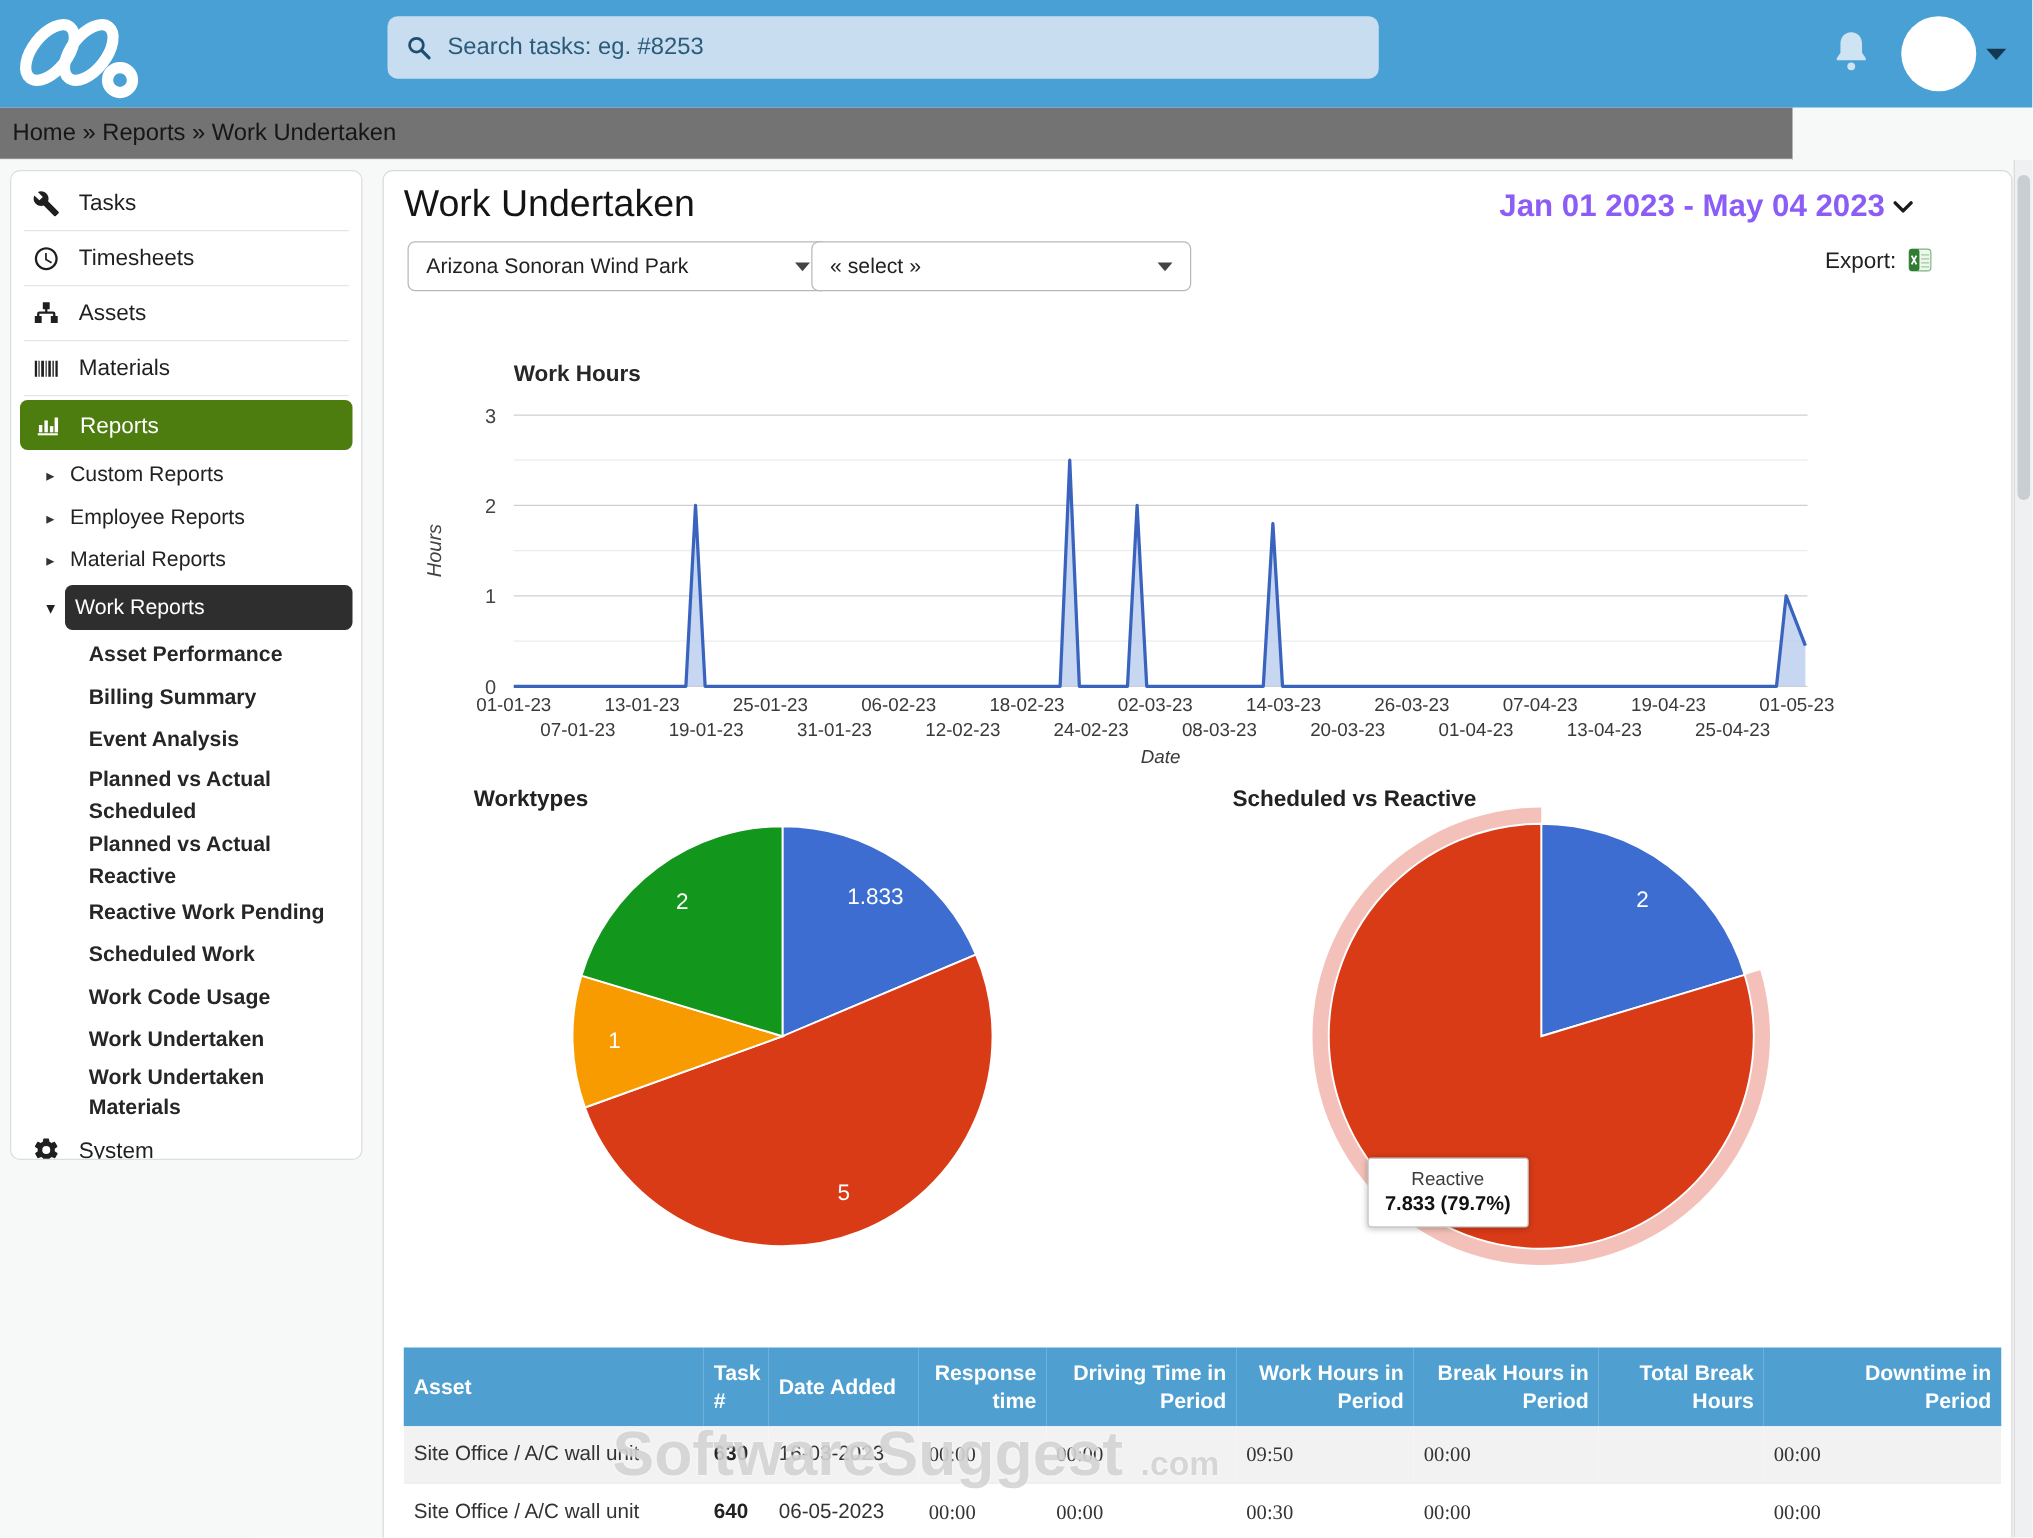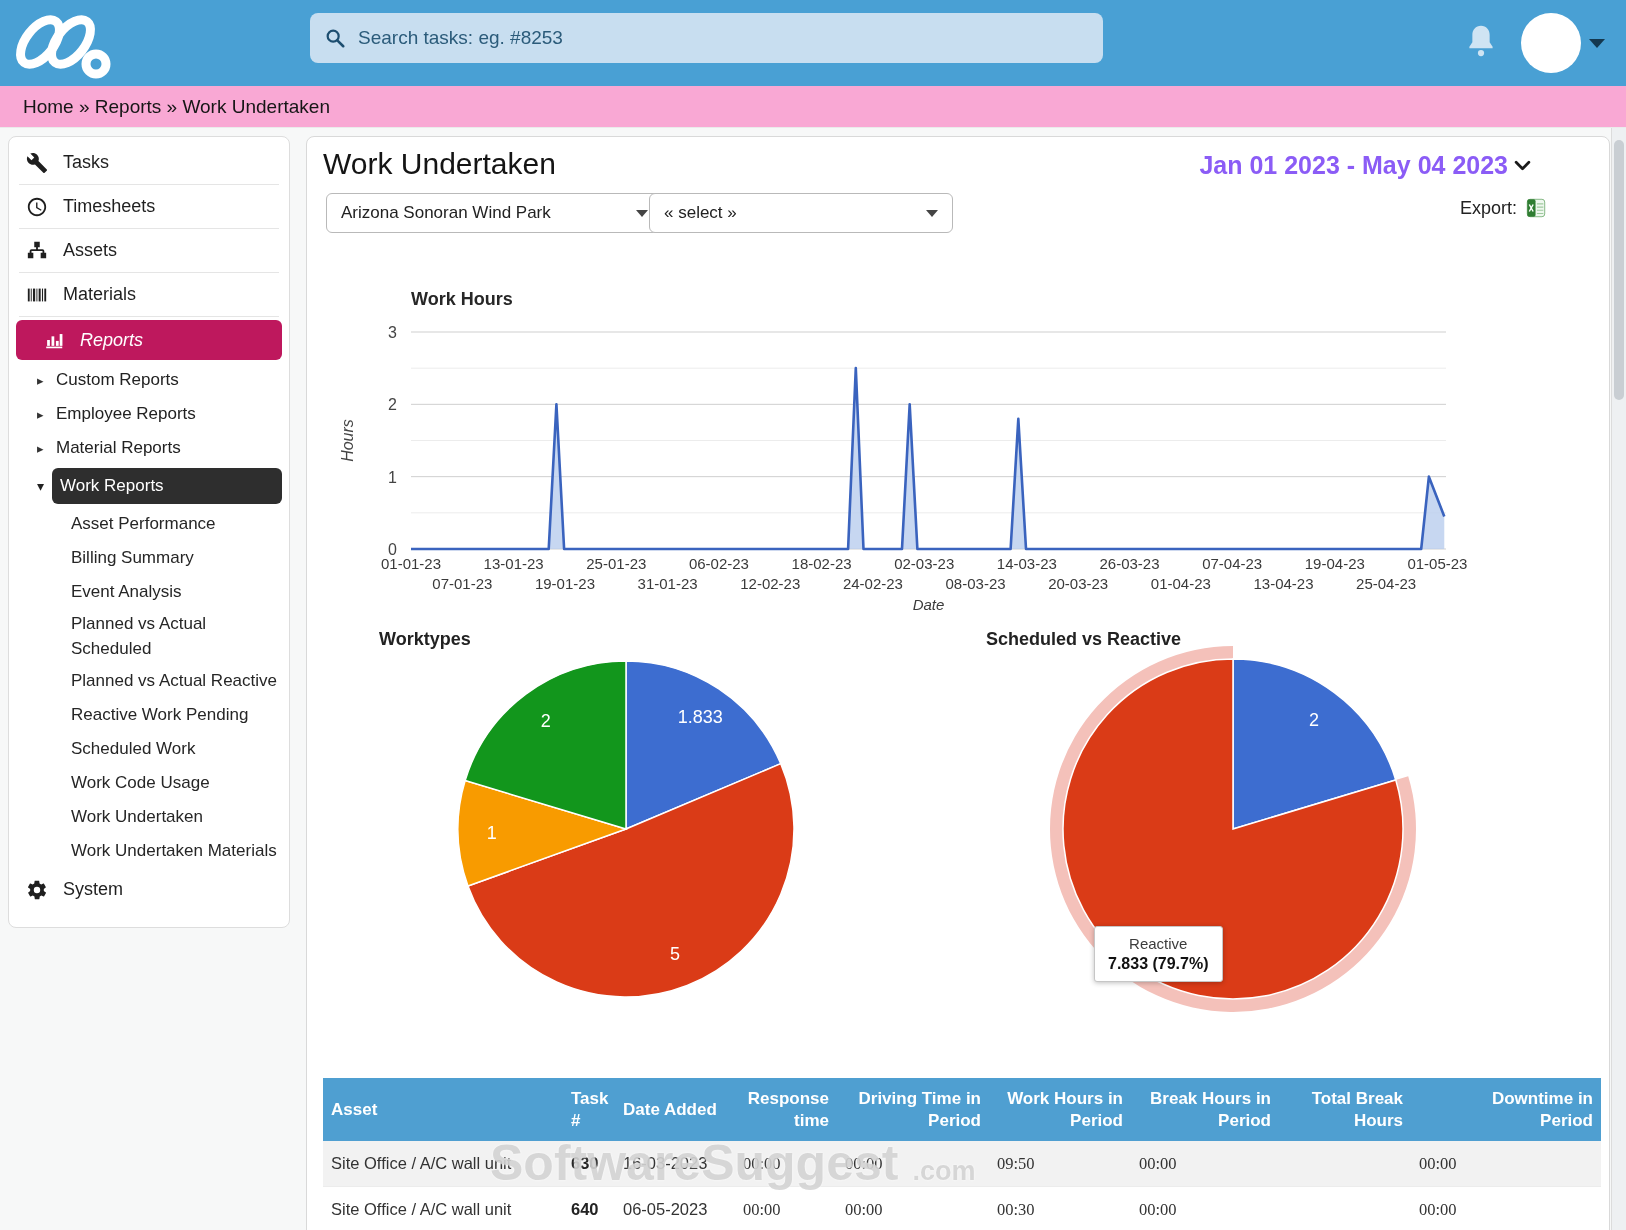--- a/index.html
+++ b/index.html
@@ -15,41 +15,41 @@
   .searchbox svg{flex:0 0 auto;margin-right:10px;}
   .searchbox input{flex:1;background:transparent;border:none;outline:none;font-size:19px;
                    color:#24536f;font-family:"Liberation Sans",sans-serif;}
   .searchbox input::placeholder{color:#2b5b7a;opacity:1;}
   .bell{position:absolute;left:1464px;top:21px;cursor:pointer;}
   .avatar{position:absolute;left:1521px;top:13px;width:60px;height:60px;border-radius:50%;background:#fff;cursor:pointer;}
   .avatar-caret{position:absolute;left:1589px;top:39px;width:0;height:0;cursor:pointer;
       border-left:8px solid transparent;border-right:8px solid transparent;border-top:9px solid #14384f;}
 
   
-  .breadcrumb{position:absolute;left:0;top:86px;width:1626px;height:42px;line-height:42px;
-      background:#f9a8d4;border-bottom:1px solid #ebebeb;padding-left:23px;box-sizing:border-box;
+  .breadcrumb{position:absolute;left:0;top:86px;width:1434px;height:42px;line-height:42px;
+      background:#737373;border-bottom:1px solid #ebebeb;padding-left:10px;box-sizing:border-box;
       font-size:19px;color:#161616;cursor:pointer;}
 
   
   .sidebar{position:absolute;left:8px;top:136px;width:282px;height:792px;background:#fff;
       border:1px solid #ddd;border-radius:8px;box-sizing:border-box;padding-top:4px;overflow:hidden;}
   .side-item{display:flex;align-items:center;color:#1f1f1f;cursor:pointer;}
   .side-item.top{height:43px;padding-left:16px;font-size:18px;}
   .side-item.top .ic{width:24px;height:24px;margin-right:14px;display:flex;align-items:center;justify-content:center;}
   .side-item.top .ic svg{width:22px;height:22px;}
   .side-sep{border-top:1px solid #e5e5e5;margin:0 10px;}
-  .side-item.top.active{margin:3px 7px;height:40px;padding-left:26px;background:#be185d;color:#fff;border-radius:6px;font-style:italic;}
+  .side-item.top.active{margin:3px 7px;height:40px;padding-left:10px;background:#4d7c0f;color:#fff;border-radius:6px;}
   .side-item.group{height:34px;padding-left:28px;font-size:17px;color:#222;}
   .side-item.group .caret{width:19px;font-size:13px;color:#333;}
   .side-row{display:flex;align-items:center;margin:3px 7px 3px 0;}
   .side-row .caret{width:15px;margin-left:28px;font-size:14px;color:#222;}
   .side-row .block{flex:1;margin-left:0;background:#2e2e2e;color:#fff;border-radius:6px;
       height:36px;display:flex;align-items:center;padding-left:8px;font-size:17px;}
   .side-item.sub{min-height:34px;padding:0 10px 0 62px;font-size:17px;color:#262626;
-      align-items:center;line-height:1.45;}
+      align-items:center;line-height:1.45;font-weight:bold;}
   .side-item.sub.wrap{padding-top:3px;padding-bottom:3px;}
 
   
   .main{position:absolute;left:306px;top:136px;width:1304px;height:1200px;background:#fff;
       border:1px solid #d9d9d9;border-radius:8px;box-sizing:border-box;}
   .main-title{position:absolute;left:16px;top:10px;font-size:30px;color:#141414;}
   .date-range{position:absolute;right:78px;top:14px;font-size:25px;font-weight:bold;color:#8b5cf6;
       display:flex;align-items:center;gap:6px;cursor:pointer;}
   .export{position:absolute;right:62px;top:60px;font-size:18px;color:#222;display:flex;align-items:center;gap:8px;}
   .select{position:absolute;top:56px;height:40px;border:1px solid #b9b9b9;border-radius:6px;

